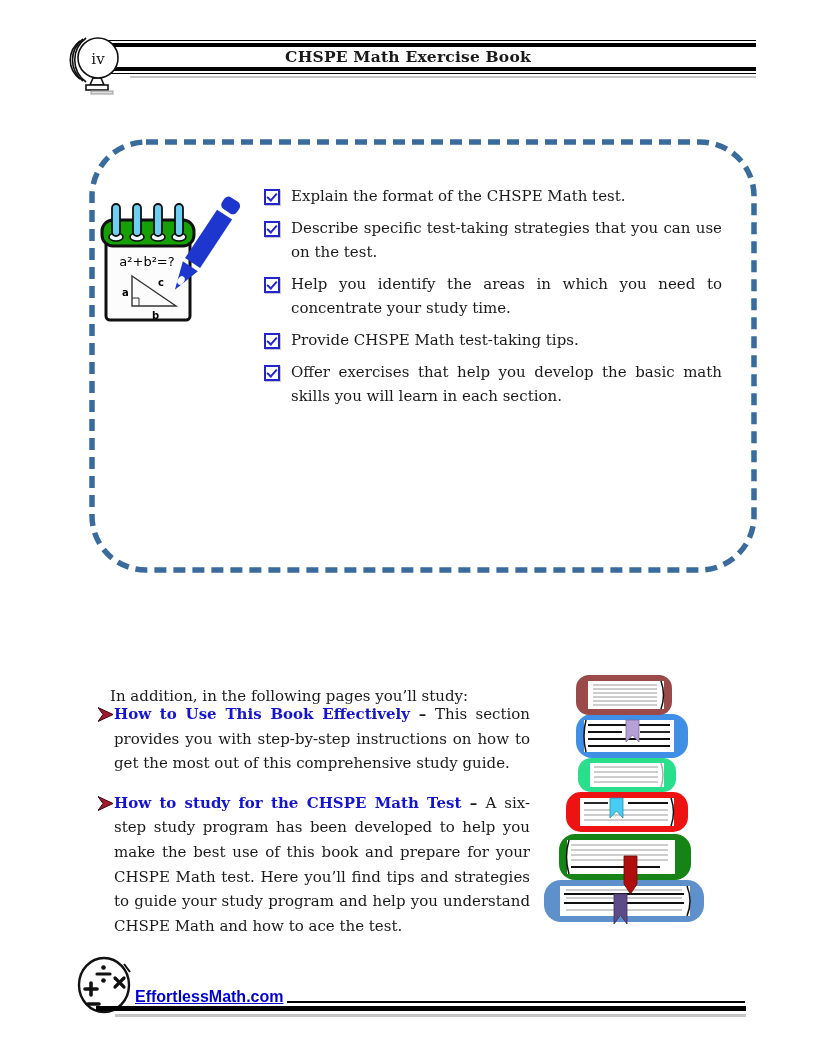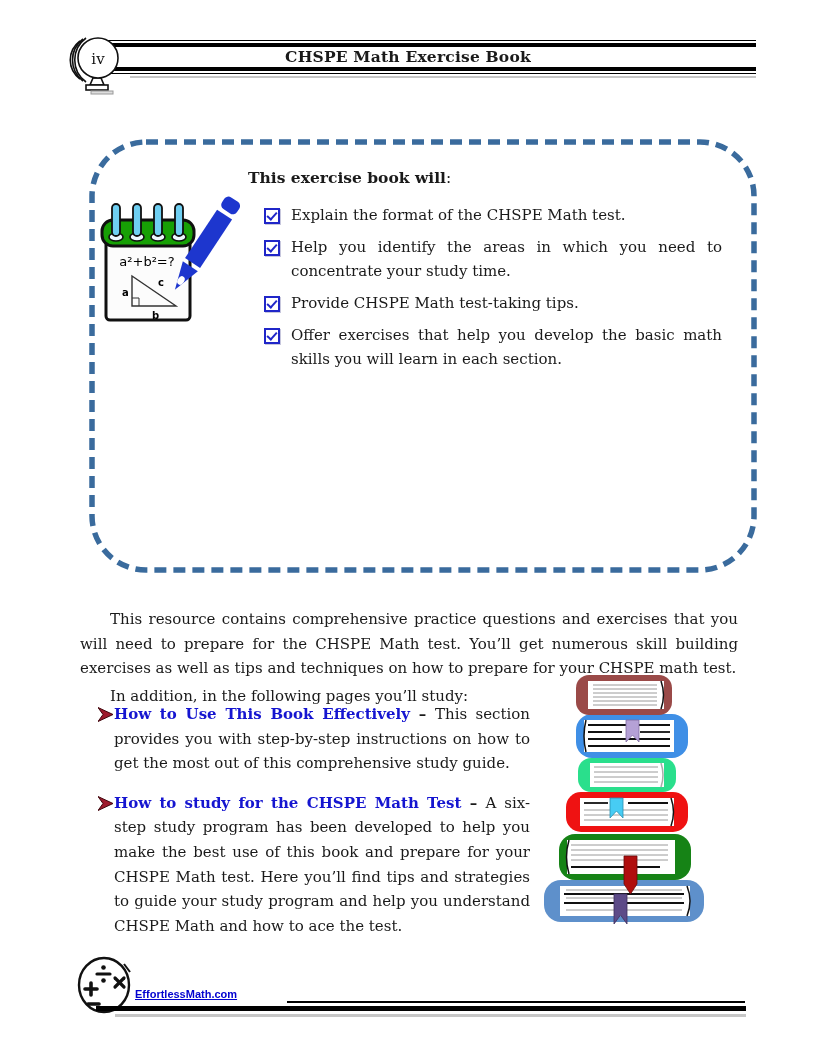--- a/index.html
+++ b/index.html
@@ -42,21 +42,21 @@
   }
   .bullets{position:absolute;left:98px;top:702px;width:432px;}
   .bullet{display:flex;margin-bottom:15px;}
   .bullet .arrow{flex:0 0 auto;margin-top:5px;}
   .bullet .b-txt{flex:1;font-size:15px;line-height:24.6px;text-align:justify;}
   .b-title{font-weight:bold;color:#1515d0;}
   .books{position:absolute;left:540px;top:673px;}
   .footer-logo{position:absolute;left:76px;top:956px;}
   .footer-link{
     position:absolute;left:135px;top:988px;font-family:"Liberation Sans",sans-serif;
-    font-size:11px;font-weight:bold;color:#0202cf;text-decoration:underline;
+    font-size:16px;font-weight:bold;color:#0202cf;text-decoration:underline;
   }
 </style>
 </head>
 <body>
 
 <div class="page">
 
   <div class="rule" style="left:108px;top:40px;width:648px;height:1px;"></div>
   <div class="rule" style="left:108px;top:43px;width:648px;height:4px;"></div>
   <div class="header-title">CHSPE Math Exercise Book</div>
@@ -108,42 +108,44 @@
 
     <g transform="translate(84,96) rotate(33.5)" fill="#1d36ce">
       <polygon points="-9,-26 9,-26 0,2"></polygon>
       <ellipse cx="0" cy="-9" rx="3.2" ry="4.6" fill="#ffffff"></ellipse>
       <rect x="-9" y="-88" width="18" height="58"></rect>
       <rect x="-9" y="-106" width="18" height="14" rx="5"></rect>
     </g>
   </svg>
 
   <div class="callout-content">
-    <p class="callout-heading"><span class="h-bold">This exercise book will</span><span>:</span></p>
     <ul class="checklist">
       <li>
         <span class="cbx"></span>
         <span class="txt"><span>Explain the format of the CHSPE Math test.</span><span class="bold-seg"></span><span></span></span>
+      </li>
+      <li>
+        <span class="cbx"></span>
+        <span class="txt"><span>Describe specific test-taking strategies that you can use on the test.</span><span class="bold-seg"></span><span></span></span>
       </li>
       <li>
         <span class="cbx"></span>
         <span class="txt"><span>Help you identify the areas in which you need to concentrate your study time.</span><span class="bold-seg"></span><span></span></span>
       </li>
       <li>
         <span class="cbx"></span>
         <span class="txt"><span>Provide CHSPE Math test-taking tips.</span><span class="bold-seg"></span><span></span></span>
       </li>
       <li>
         <span class="cbx"></span>
         <span class="txt"><span>Offer exercises that help you develop the basic math skills you will learn in each section.</span><span class="bold-seg"></span><span></span></span>
       </li>
     </ul>
   </div>
 
-  <p class="paragraph">This resource contains comprehensive practice questions and exercises that you will need to prepare for the CHSPE Math test. You’ll get numerous skill building exercises as well as tips and techniques on how to prepare for your CHSPE math test.</p>
   <p class="addition">In addition, in the following pages you’ll study:</p>
 
   <div class="bullets">
     <div class="bullet">
       <svg class="arrow" width="16" height="15" viewBox="0 0 16 15">
         <polygon points="0,0.5 15,7.5 0,14.5 5,7.5" fill="#9e1a2c" stroke="#40060d" stroke-width="1"></polygon>
       </svg>
       <div class="b-txt"><span class="b-title">How to Use This Book Effectively</span><span class="bold-seg"> – </span><span>This section provides you with step-by-step instructions on how to get the most out of this comprehensive study guide.</span></div>
     </div>
     <div class="bullet">

